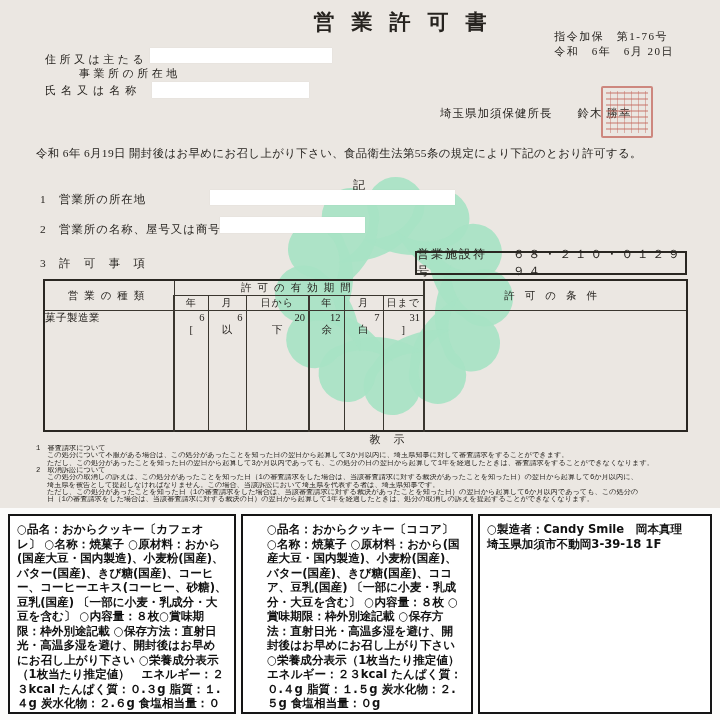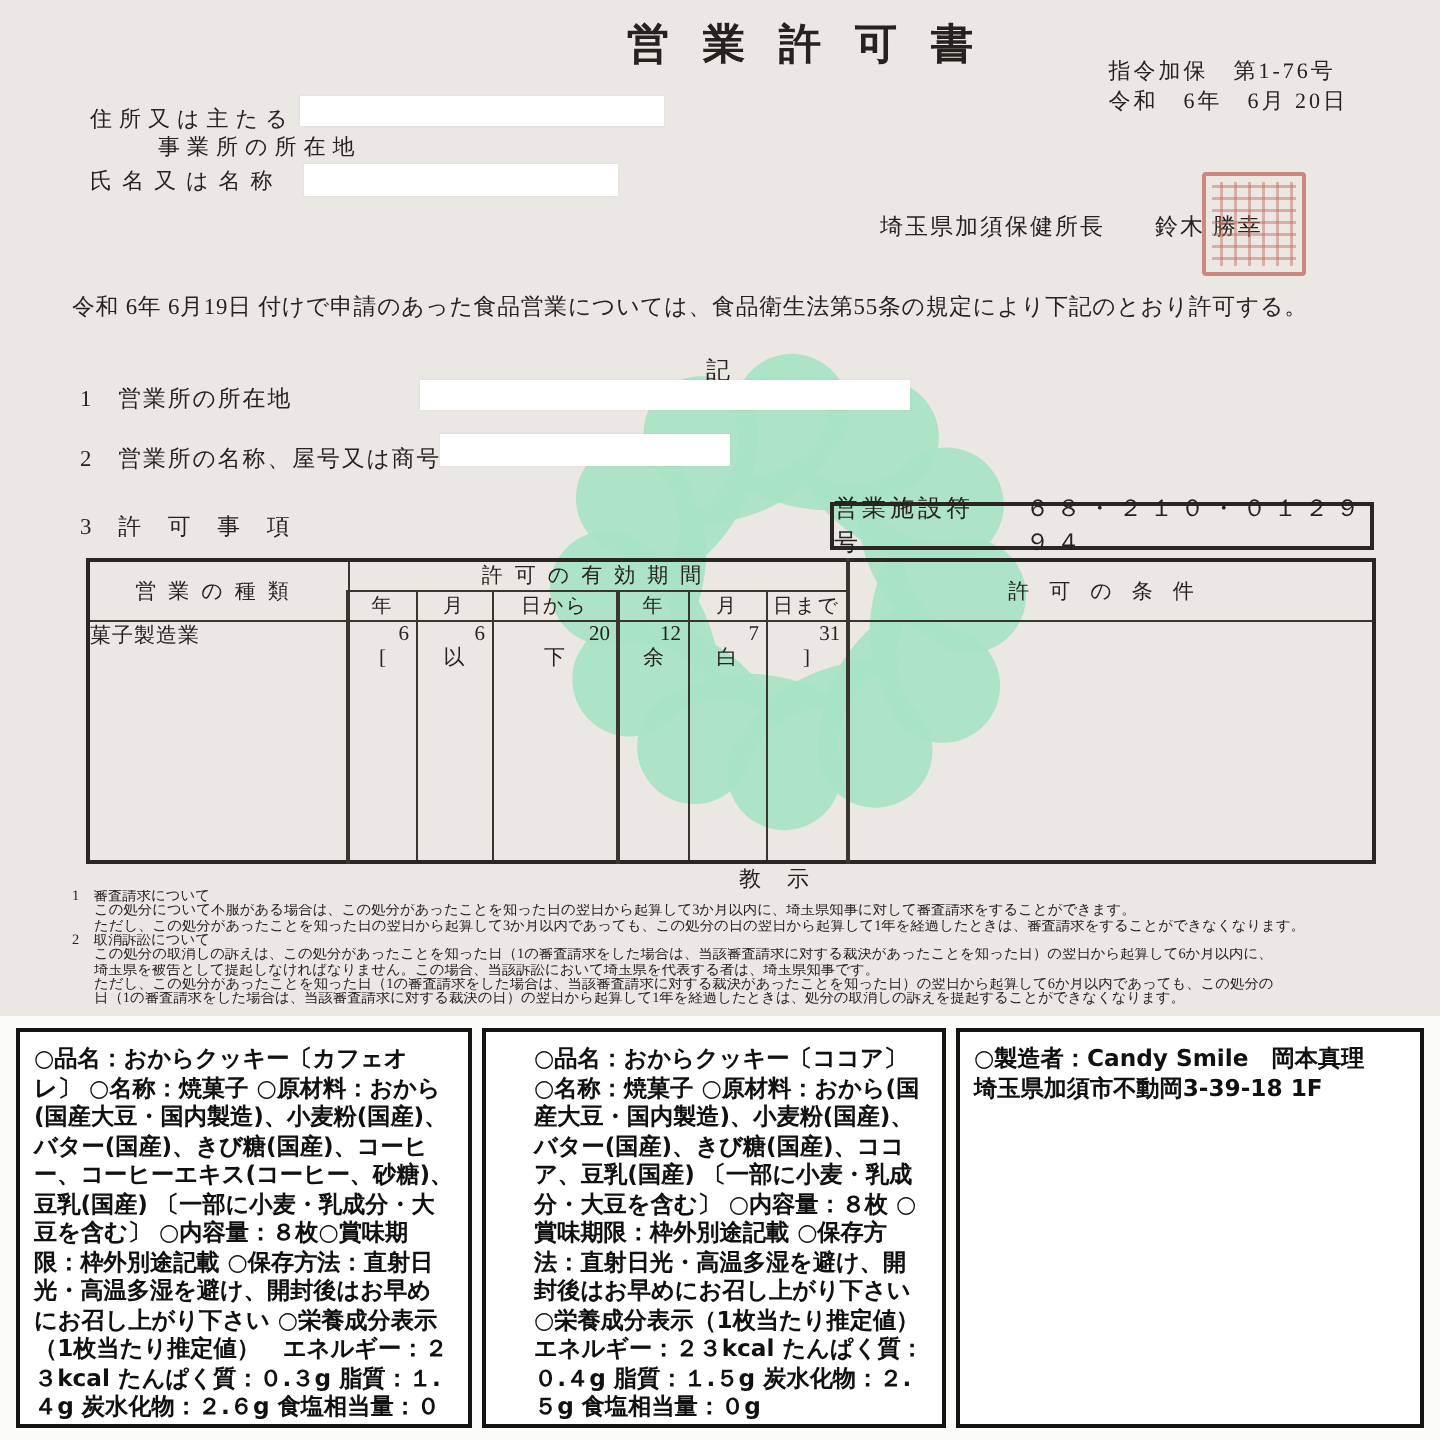--- a/index.html
+++ b/index.html
@@ -51,21 +51,21 @@
   th.cond-h{letter-spacing:10px;}
   th.sub{font-size:10px;height:12px;letter-spacing:1px;}
   td.typecell{vertical-align:top;padding:2px 4px;font-size:10.5px;letter-spacing:.5px;}
   td.numcell{vertical-align:top;font-size:10.5px;}
   td.numcell .num{text-align:right;padding:1px 3px 0 0;line-height:12px;}
   td.numcell .brk{text-align:center;line-height:12px;}
   .b-strong-l{border-left-width:2px !important;}
   
   .kyoji{left:0;top:432px;width:720px;text-align:center;font-size:11px;letter-spacing:13px;text-indent:13px;padding-left:27px;}
   .notes{left:36px;top:445px;width:668px;font-size:7.2px;line-height:7.35px;letter-spacing:0;}
-  .notes .nl{white-space:nowrap;overflow:hidden;}
+  .notes .nl{white-space:nowrap;overflow:hidden;font-family:Liberation Mono, monospace;}
   .notes .ind{padding-left:11px;}
   
   .labels-row{position:absolute;left:0;top:508px;width:720px;height:212px;background:#fbfbfa;
               display:flex;gap:5px;padding:6px 0 0 8px;box-sizing:border-box;
               font-family:"DejaVu Sans","Liberation Sans",sans-serif;}
   .plabel{border:2px solid #141414;background:#ffffff;box-sizing:border-box;height:200px;
           padding:6px 7px 0 7px;font-weight:bold;font-size:11.6px;line-height:14.5px;
           color:#111;overflow:hidden;}
   .pl-0{width:228px;}.pl-1{width:232px;padding-left:24px;}.pl-2{width:234px;}
 </style>
@@ -105,21 +105,21 @@
 
     <div class="lbl addr1">住所又は主たる</div>
     <div class="lbl addr2">事業所の所在地</div>
     <div class="redact rbox-a"></div>
     <div class="lbl namelbl">氏名又は名称</div>
     <div class="redact rbox-b"></div>
 
     <div class="issuer">埼玉県加須保健所長　　鈴木 勝幸</div>
     <div class="seal"></div>
 
-    <div class="bodytext">令和 6年 6月19日 付けで申請のあった食品営業については、食品衛生法第55条の規定により下記のとおり許可する。</div>
+    <div class="bodytext">令和 6年 6月19日 開封後はお早めにお召し上がり下さい、食品衛生法第55条の規定により下記のとおり許可する。</div>
     <div class="ki">記</div>
 
     <div class="item item1">1　営業所の所在地</div>
     <div class="redact rbox-1"></div>
     <div class="item item2">2　営業所の名称、屋号又は商号</div>
     <div class="redact rbox-2"></div>
     <div class="item item3">3　許　可　事　項</div>
 
     <div class="facility">
       <span class="flabel">営業施設符号</span>

